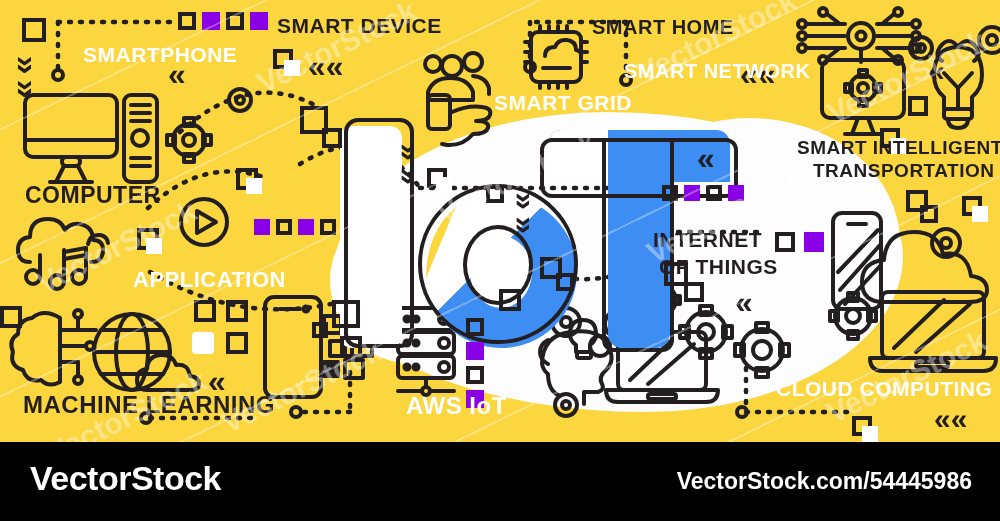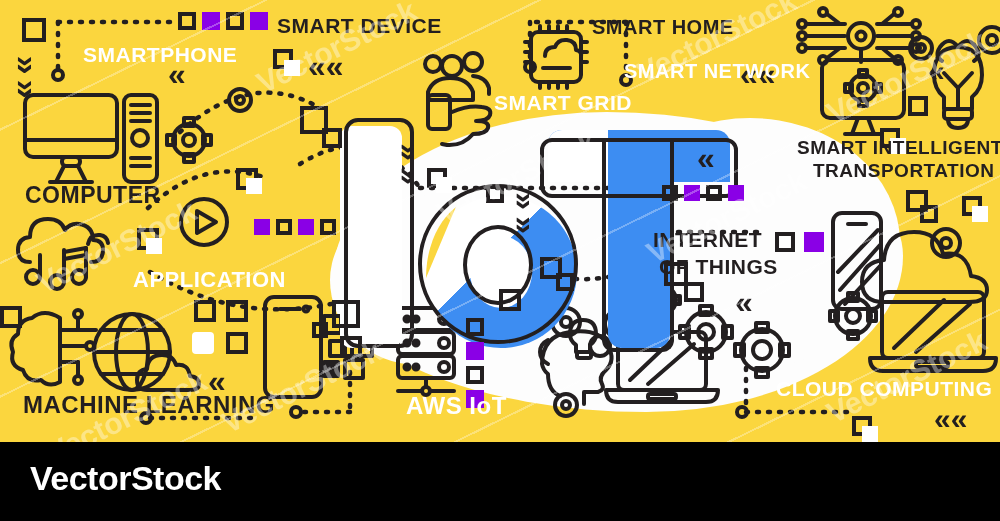--- a/index.html
+++ b/index.html
@@ -472,15 +472,16 @@
     <div class="wmtext" style="left:250px;top:30px;">VectorStock</div>
     <div class="wmtext" style="left:820px;top:360px;">VectorStock</div>
     <div class="wmtext" style="left:630px;top:20px;">VectorStock</div>
     <div class="wmtext" style="left:820px;top:60px;">VectorStock</div>
     <div class="wmtext" style="left:40px;top:400px;">VectorStock</div>
 
   </div>
 
   <div id="footer">
     <div id="brand">VectorStock</div>
+    <div id="url">VectorStock.com/54445986</div>
   </div>
 
 </div>
 
 </body></html>

